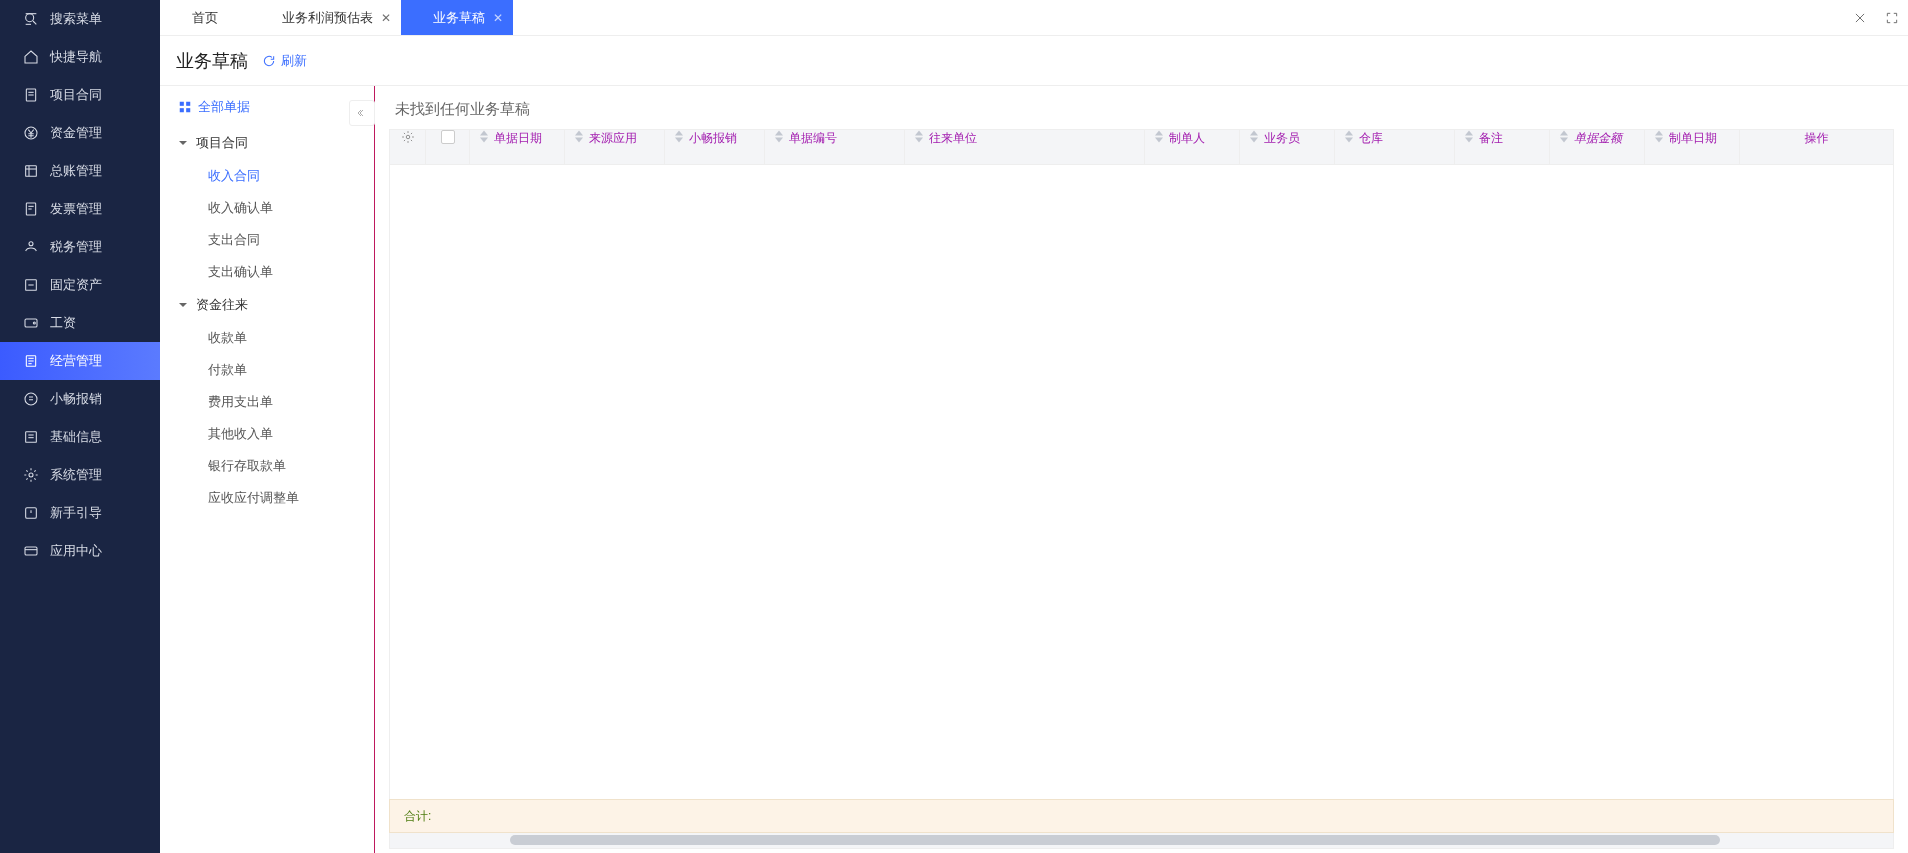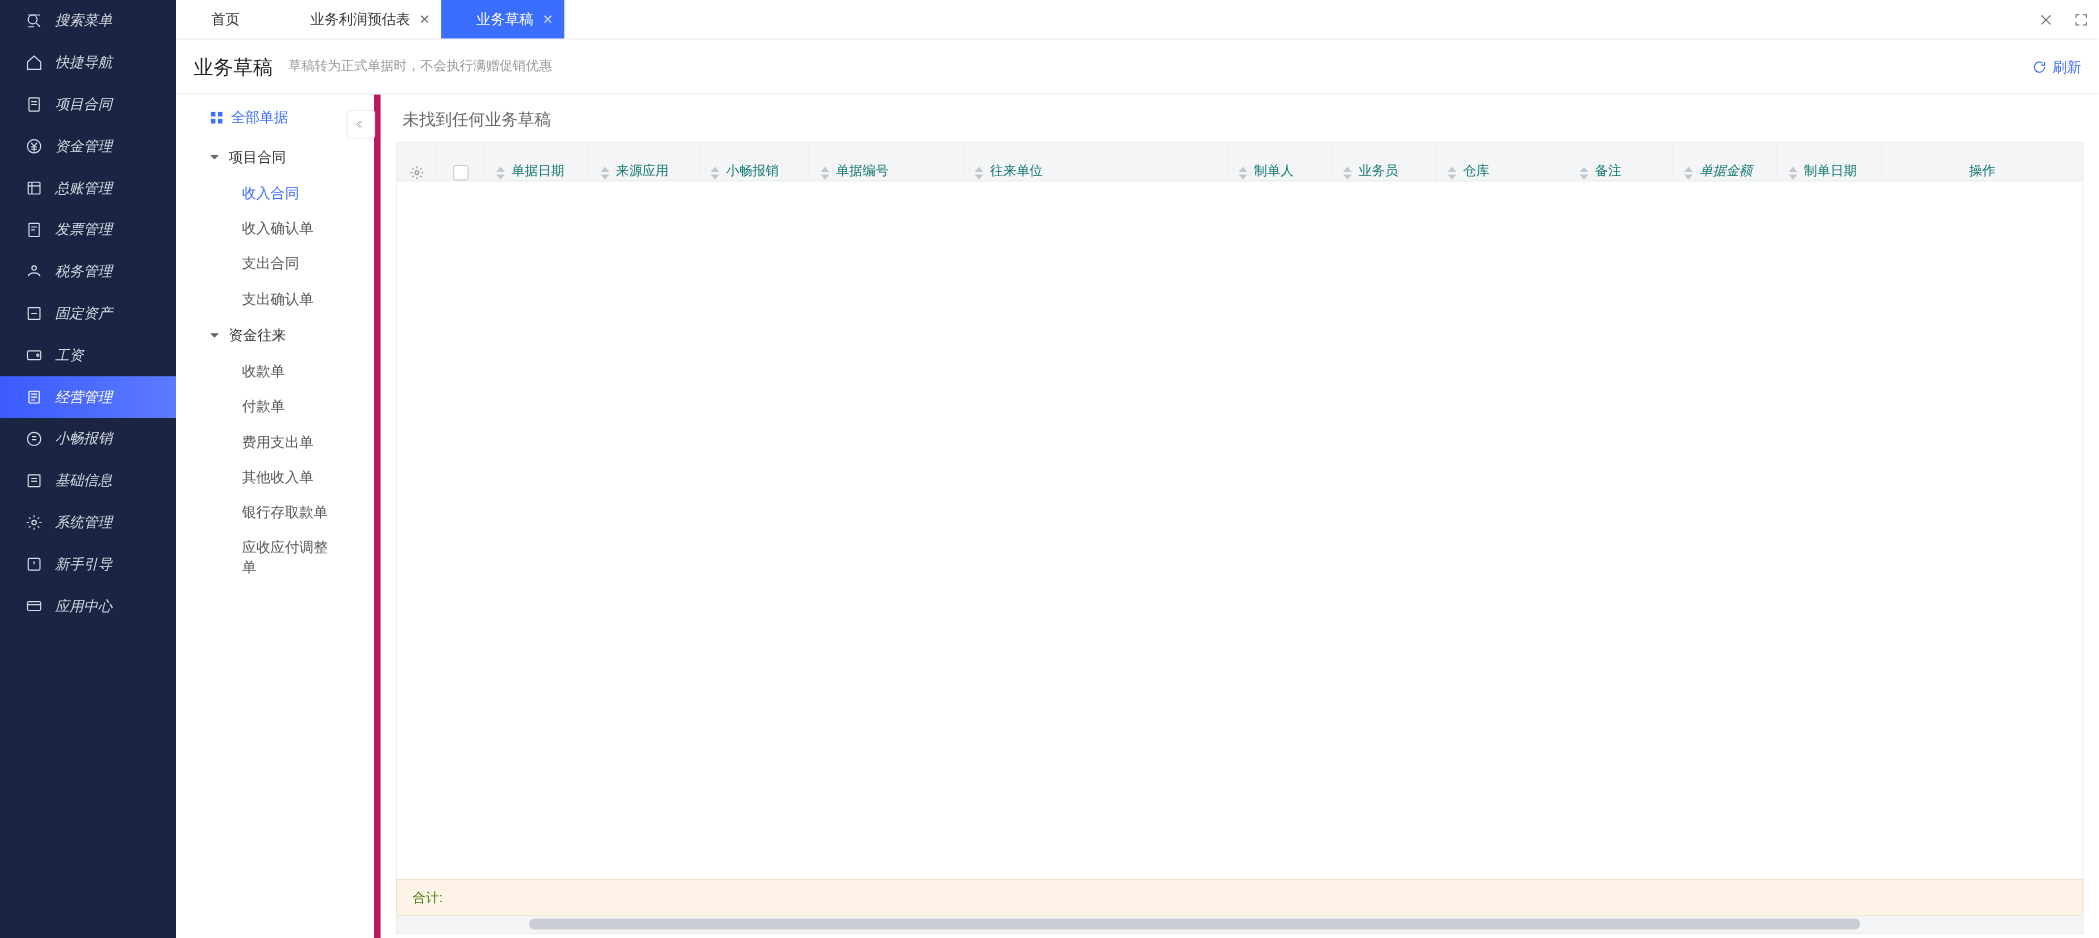--- a/index.html
+++ b/index.html
@@ -1,20 +1,20 @@
 <!DOCTYPE html>
 <html><head>
   <meta charset="utf-8">
   <style>
     * { margin: 0; padding: 0; box-sizing: border-box; }
     body { font-family: "Microsoft YaHei", -apple-system, sans-serif; font-size: 13px; color: #333; background: #fff; overflow: hidden; width: 1908px; height: 853px; }
     
     
     .sidebar { position: absolute; left: 0; top: 0; width: 160px; height: 100%; background: #1a2543; color: #d8dce6; }
-    .sidebar-item { display: flex; align-items: center; padding: 10px 22px; cursor: pointer; font-size: 13px; font-style: italic; }
+    .sidebar-item { display: flex; align-items: center; padding: 10px 22px; cursor: pointer; font-size: 13px; }
     .sidebar-item.active { background: linear-gradient(90deg, #3b5bff, #5b7bff); color: #fff; }
     .sidebar-icon { width: 18px; height: 18px; margin-right: 10px; display: inline-flex; align-items: center; justify-content: center; flex-shrink: 0; }
     .sidebar-icon svg { width: 16px; height: 16px; stroke: currentColor; fill: none; stroke-width: 1.6; }
     
     
     .main { position: absolute; left: 160px; top: 0; right: 0; height: 100%; background: #fff; display: flex; flex-direction: column; }
     
     
     .tabs-bar { height: 36px; display: flex; align-items: stretch; border-bottom: 1px solid #eee; position: relative; }
     .tab { display: flex; align-items: center; padding: 0 32px; cursor: pointer; font-size: 13px; color: #333; }
@@ -29,41 +29,41 @@
     .page-header { height: 50px; display: flex; align-items: center; padding: 0 16px; border-bottom: 1px solid #eee; }
     .page-title { font-size: 18px; color: #222; margin-right: 14px; }
     .page-subtitle { font-size: 12px; color: #999; flex: 1; }
     .refresh-btn { display: inline-flex; align-items: center; gap: 5px; color: #3b6eff; cursor: pointer; font-size: 13px; }
     .refresh-btn svg { width: 14px; height: 14px; stroke: currentColor; fill: none; stroke-width: 1.8; }
     
     
     .content { flex: 1; display: flex; min-height: 0; }
     
     
-    .inner-left { width: 186px; border-right: 6px solid #be185d; padding: 12px 12px; position: relative; }
+    .inner-left { width: 215px; border-right: 1px solid #be185d; padding: 12px 0; position: relative; }
     .all-docs { display: flex; align-items: center; padding: 0 18px 10px; color: #3b6eff; font-weight: 500; }
     .all-docs-icon { width: 14px; height: 14px; margin-right: 6px; display: inline-flex; }
     .all-docs-icon svg { width: 14px; height: 14px; fill: #3b6eff; }
     .collapse-btn { position: absolute; right: -1px; top: 14px; width: 26px; height: 26px; border: 1px solid #eee; border-radius: 3px; background: #fff; display: inline-flex; align-items: center; justify-content: center; cursor: pointer; color: #999; }
     .collapse-btn svg { width: 12px; height: 12px; stroke: currentColor; fill: none; stroke-width: 1.6; }
     .tree-group { padding: 0 18px; }
     .tree-group-hdr { display: flex; align-items: center; padding: 8px 0; cursor: pointer; }
     .tree-caret { width: 12px; margin-right: 6px; display: inline-flex; color: #666; }
     .tree-caret svg { width: 10px; height: 10px; fill: currentColor; }
     .tree-leaf { padding: 7px 0 7px 30px; cursor: pointer; color: #555; }
     .tree-leaf.selected { color: #3b6eff; }
     
     
     .inner-right { flex: 1; display: flex; flex-direction: column; padding: 12px 14px 0; min-width: 0; }
     .empty-msg { font-size: 15px; color: #666; padding: 2px 6px 10px; }
     
     
     .table-wrap { flex: 1; display: flex; flex-direction: column; min-height: 0; }
     .thead-row { display: flex; background: #f4f5f7; border: 1px solid #eee; height: 36px; }
-    .th { display: flex; align-items: flex-end; padding: 0 10px; border-right: 1px solid #eee; font-size: 12px; color: #0f766e; position: relative; white-space: nowrap; }
+    .th { display: flex; align-items: flex-start; padding: 0 10px; border-right: 1px solid #eee; font-size: 12px; color: #a21caf; position: relative; white-space: nowrap; }
     .th:last-child { border-right: none; }
     .sort-arrows { display: inline-flex; flex-direction: column; margin-right: 6px; line-height: 0; }
     .sort-arrows svg { width: 8px; height: 6px; fill: #c2c7d0; }
     .sort-arrows svg.dn { transform: rotate(180deg); margin-top: 1px; }
     .th0 { width: 36px; justify-content: center; }
     .th0 svg { width: 14px; height: 14px; stroke: #888; fill: none; stroke-width: 1.6; }
     .th1 { width: 44px; justify-content: center; }
     .checkbox { width: 14px; height: 14px; border: 1px solid #ccc; background: #fff; border-radius: 2px; }
     .th2 { width: 95px; }
     .th3 { width: 100px; font-family: Liberation Mono, monospace; }
@@ -257,21 +257,20 @@
       <span class="top-icon">
           <svg viewBox="0 0 24 24">
             <path d="M4 9V4h5M20 9V4h-5M4 15v5h5M20 15v5h-5"></path>
           </svg>
         </span>
     </div>
   </div>
 
   <div class="page-header">
     <span class="page-title">业务草稿</span>
-    <span class="page-subtitle">草稿转为正式单据时，不会执行满赠促销优惠</span>
     <span class="refresh-btn">
       <svg viewBox="0 0 24 24">
           <path d="M20 12a8 8 0 1 1-3-6.2M20 4v5h-5"></path>
         </svg>
       <span>刷新</span>
     </span>
   </div>
 
   <div class="content">
 

